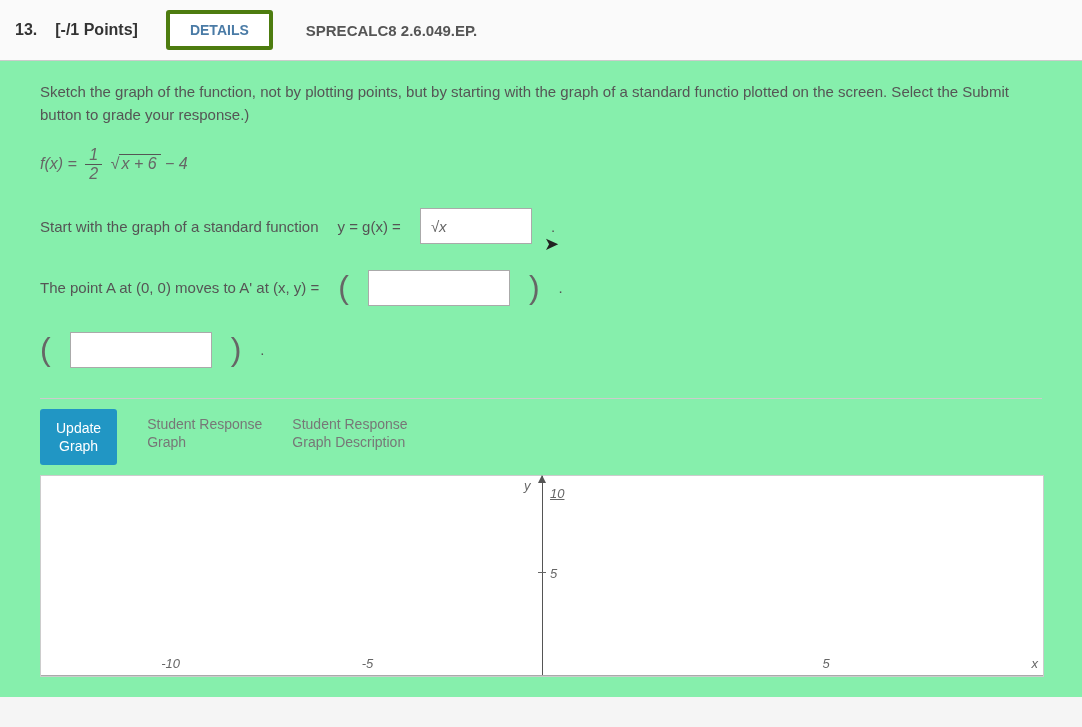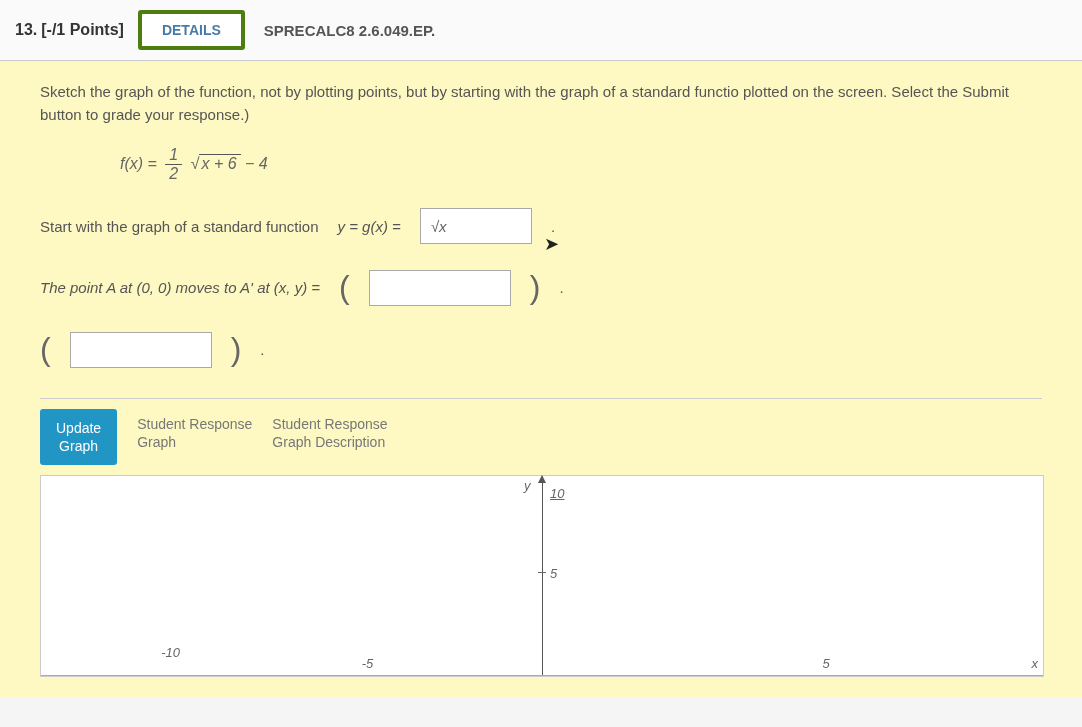--- a/index.html
+++ b/index.html
@@ -5,21 +5,21 @@
     body {
       font-family: Arial, sans-serif;
       margin: 0;
       padding: 0;
       background: #f5f5f5;
       color: #444;
     }
     .header {
       display: flex;
       align-items: center;
-      gap: 4px;
+      gap: 18px;
       padding: 10px 15px;
       border-bottom: 1px solid #ccc;
       background: #fafafa;
     }
     .question-number {
       font-weight: bold;
       color: #333;
       font-size: 16px;
     }
     .points {
@@ -39,30 +39,29 @@
       border-radius: 3px;
     }
     .source-info {
       color: #555;
       font-weight: bold;
       font-size: 15px;
       margin-left: 15px;
     }
     .content {
       padding: 20px 40px;
-      background: #fef9c3;
+      background: #86efac;
     }
     .instruction {
       color: #555;
       font-size: 15px;
       line-height: 1.5;
       margin-bottom: 20px;
     }
     .formula {
-      margin-left: 80px;
       margin-bottom: 25px;
       font-style: italic;
       color: #666;
       font-size: 16px;
     }
     .formula .frac {
       display: inline-block;
       text-align: center;
       vertical-align: middle;
       margin: 0 4px;
@@ -113,21 +112,21 @@
       font-weight: 300;
     }
     .graph-section {
       margin-top: 30px;
       border-top: 1px solid #ccc;
       padding-top: 10px;
     }
     .graph-header {
       display: flex;
       align-items: flex-start;
-      gap: 20px;
+      gap: 30px;
       margin-bottom: 10px;
     }
     .update-btn {
       background: #2196c4;
       color: white;
       border: none;
       padding: 10px 16px;
       font-size: 14px;
       cursor: pointer;
       border-radius: 3px;
@@ -177,39 +176,39 @@
     .axis-label {
       position: absolute;
       font-style: italic;
       color: #666;
       font-size: 13px;
     }
     .y-lbl { top: 2px; left: calc(50% - 18px); }
     .ten-lbl { top: 10px; left: calc(50% + 8px); text-decoration: underline; }
     .five-lbl { top: 45%; left: calc(50% + 8px); }
     .x-lbl { bottom: 5px; right: 5px; }
-    .neg-ten { bottom: 16px; left: 12%; }
+    .neg-ten { bottom: 5px; left: 12%; }
     .neg-five { bottom: 5px; left: 32%; }
     .pos-five { bottom: 5px; left: 78%; }
     .tick {
       position: absolute;
       background: #666;
     }
     .tick-y5 {
       width: 8px;
       height: 1px;
       left: calc(50% - 4px);
       top: 48%;
     }
     .cursor-icon {
       position: absolute;
       font-size: 18px;
       color: #222;
     }
-    .italic { font-style: italic; }
+    .italic { }
   </style>
 </head>
 <body>
 
 <div class="header">
   <span class="question-number">13.</span>
   <span class="points">[-/1 Points]</span>
   <button class="btn-outline">DETAILS</button>
   <span class="source-info">SPRECALC8 2.6.049.EP.</span>
 </div>

